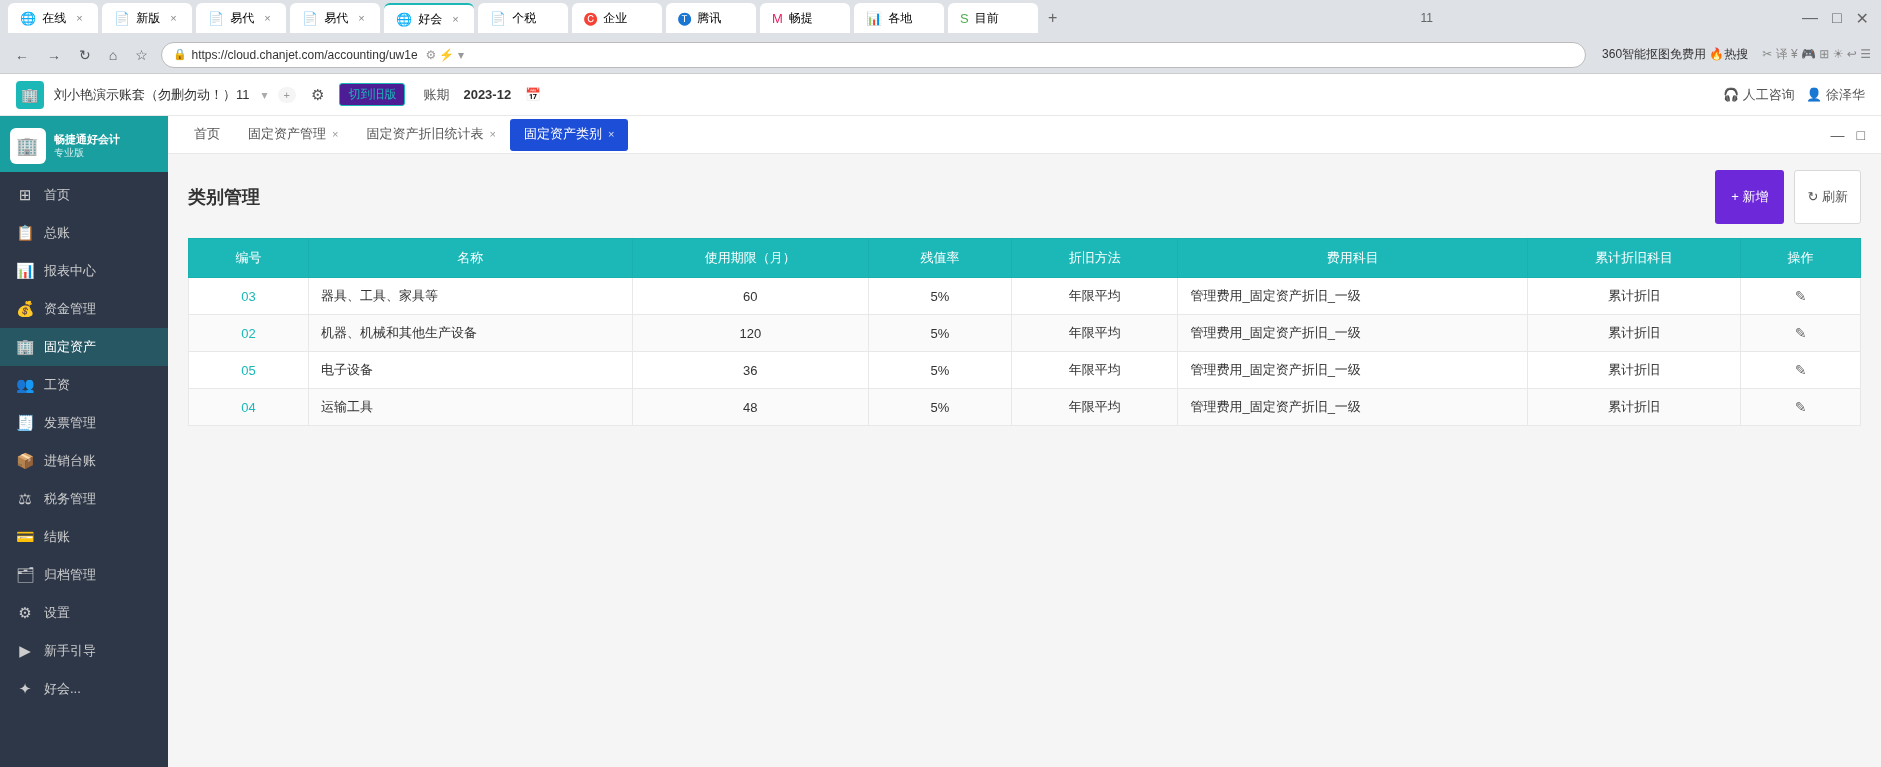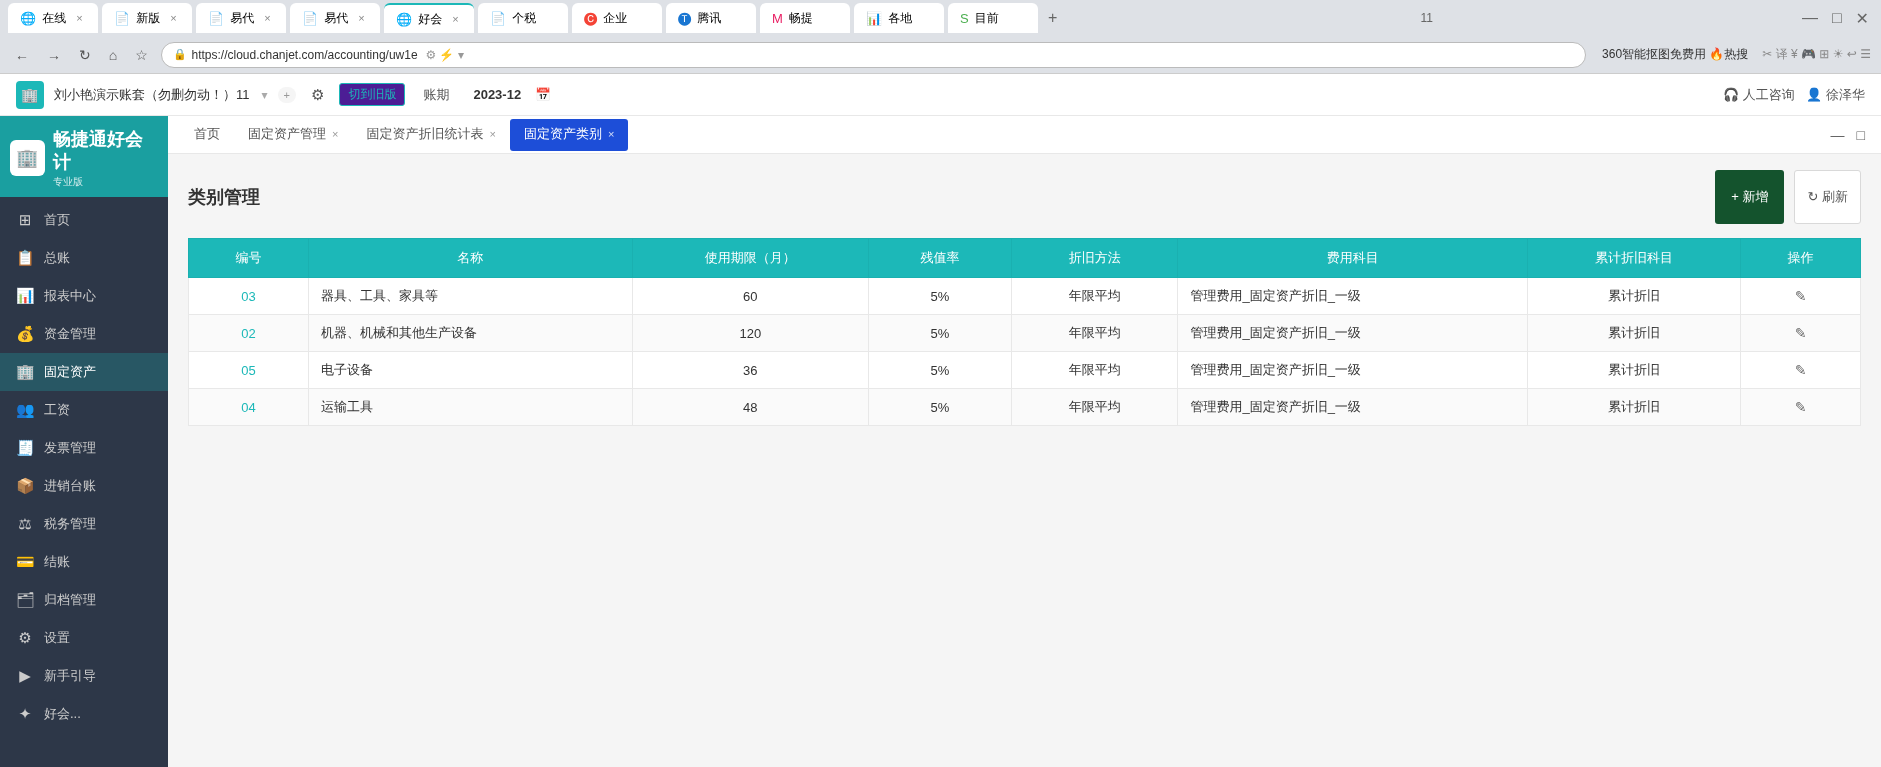--- a/index.html
+++ b/index.html
@@ -25,21 +25,21 @@
     .header-right { margin-left: auto; display: flex; align-items: center; gap: 12px; font-size: 13px; color: #555; }
     .header-icon-btn { display: flex; align-items: center; gap: 3px; cursor: pointer; }
 
     
     .main-layout { display: flex; height: calc(767px - 36px - 38px - 42px); }
 
     
     .sidebar { width: 168px; background: #2d3748; color: #fff; display: flex; flex-direction: column; flex-shrink: 0; }
     .sidebar-logo { background: #1a9fa0; padding: 12px 10px 8px; display: flex; align-items: center; gap: 8px; }
     .logo-icon { width: 36px; height: 36px; background: #fff; border-radius: 6px; display: flex; align-items: center; justify-content: center; }
-    .logo-text { font-size: 18px; font-weight: bold; color: #fff; line-height: 1.3; }
+    .logo-text { font-size: 11px; font-weight: bold; color: #fff; line-height: 1.3; }
     .logo-sub { font-size: 10px; color: rgba(255,255,255,0.8); }
     .sidebar-menu { flex: 1; padding-top: 4px; }
     .menu-item { display: flex; align-items: center; gap: 10px; padding: 10px 16px; cursor: pointer; color: #ccc; font-size: 13px; }
     .menu-item.active { background: rgba(255,255,255,0.15); color: #fff; }
     .menu-icon { font-size: 15px; width: 18px; text-align: center; }
 
     
     .content-area { flex: 1; display: flex; flex-direction: column; background: #f5f5f5; overflow: hidden; }
 
     
@@ -49,21 +49,21 @@
     .content-tab .tab-x { font-size: 11px; color: rgba(255,255,255,0.8); margin-left: 2px; }
     .content-tab:not(.active) .tab-x { color: #999; }
 
     
     .page-content { flex: 1; padding: 16px 20px; overflow: auto; }
 
     
     .page-header { display: flex; align-items: center; justify-content: space-between; margin-bottom: 14px; }
     .page-title { font-size: 18px; font-weight: bold; color: #333; }
     .header-actions { display: flex; gap: 10px; }
-    .btn-add { background: #14532d; color: #fff; border: none; border-radius: 3px; padding: 18px 16px; font-size: 13px; cursor: pointer; display: flex; align-items: center; gap: 4px; }
+    .btn-add { background: #6d28d9; color: #fff; border: none; border-radius: 3px; padding: 18px 16px; font-size: 13px; cursor: pointer; display: flex; align-items: center; gap: 4px; }
     .btn-refresh { background: #fff; color: #555; border: 1px solid #d9d9d9; border-radius: 3px; padding: 6px 12px; font-size: 13px; cursor: pointer; display: flex; align-items: center; gap: 4px; }
 
     
     .data-table { width: 100%; border-collapse: collapse; background: #fff; }
     .data-table thead tr { background: #1cb8b8; color: #fff; }
     .data-table thead th { padding: 10px 20px; font-size: 13px; font-weight: normal; text-align: center; border: 1px solid #1ab0b0; }
     .data-table tbody tr { border-bottom: 1px solid #e8e8e8; }
     .data-table tbody tr:nth-child(even) { background: #fafafa; }
     .data-table tbody td { padding: 9px 12px; font-size: 13px; color: #333; text-align: center; border: 1px solid #e8e8e8; }
     .data-table tbody td.code { color: #1cb8b8; cursor: pointer; }
@@ -156,21 +156,21 @@
 <div class="app-header">
   <div style="display:flex;align-items:center;gap:6px;">
     <div style="width:28px;height:28px;background:#1cb8b8;border-radius:4px;display:flex;align-items:center;justify-content:center;color:#fff;font-size:14px;">🏢</div>
   </div>
   <span style="font-size:13px;color:#333;">刘小艳演示账套（勿删勿动！）11</span>
   <span style="font-size:12px;color:#aaa;margin-left:2px;">▾</span>
   <span style="font-size:11px;color:#999;background:#f5f5f5;padding:2px 6px;border-radius:10px;">+</span>
   <button class="nav-btn" style="font-size:15px;">⚙</button>
   <button class="period-switch-btn">切到旧版</button>
   <span style="font-size:13px;color:#555;margin-left:8px;">账期</span>
-  <span style="font-size:13px;color:#333;font-weight:bold;margin-left:14px;">2023-12</span>
+  <span style="font-size:13px;color:#333;font-weight:bold;margin-left:4px;">2023-12</span>
   <span style="font-size:13px;color:#1cb8b8;margin-left:4px;">📅</span>
   <div class="header-right">
     <div class="header-icon-btn">
       <span>🎧</span>
       <span>人工咨询</span>
     </div>
     <div class="header-icon-btn">
       <span>👤</span>
       <span>徐泽华</span>
     </div>

